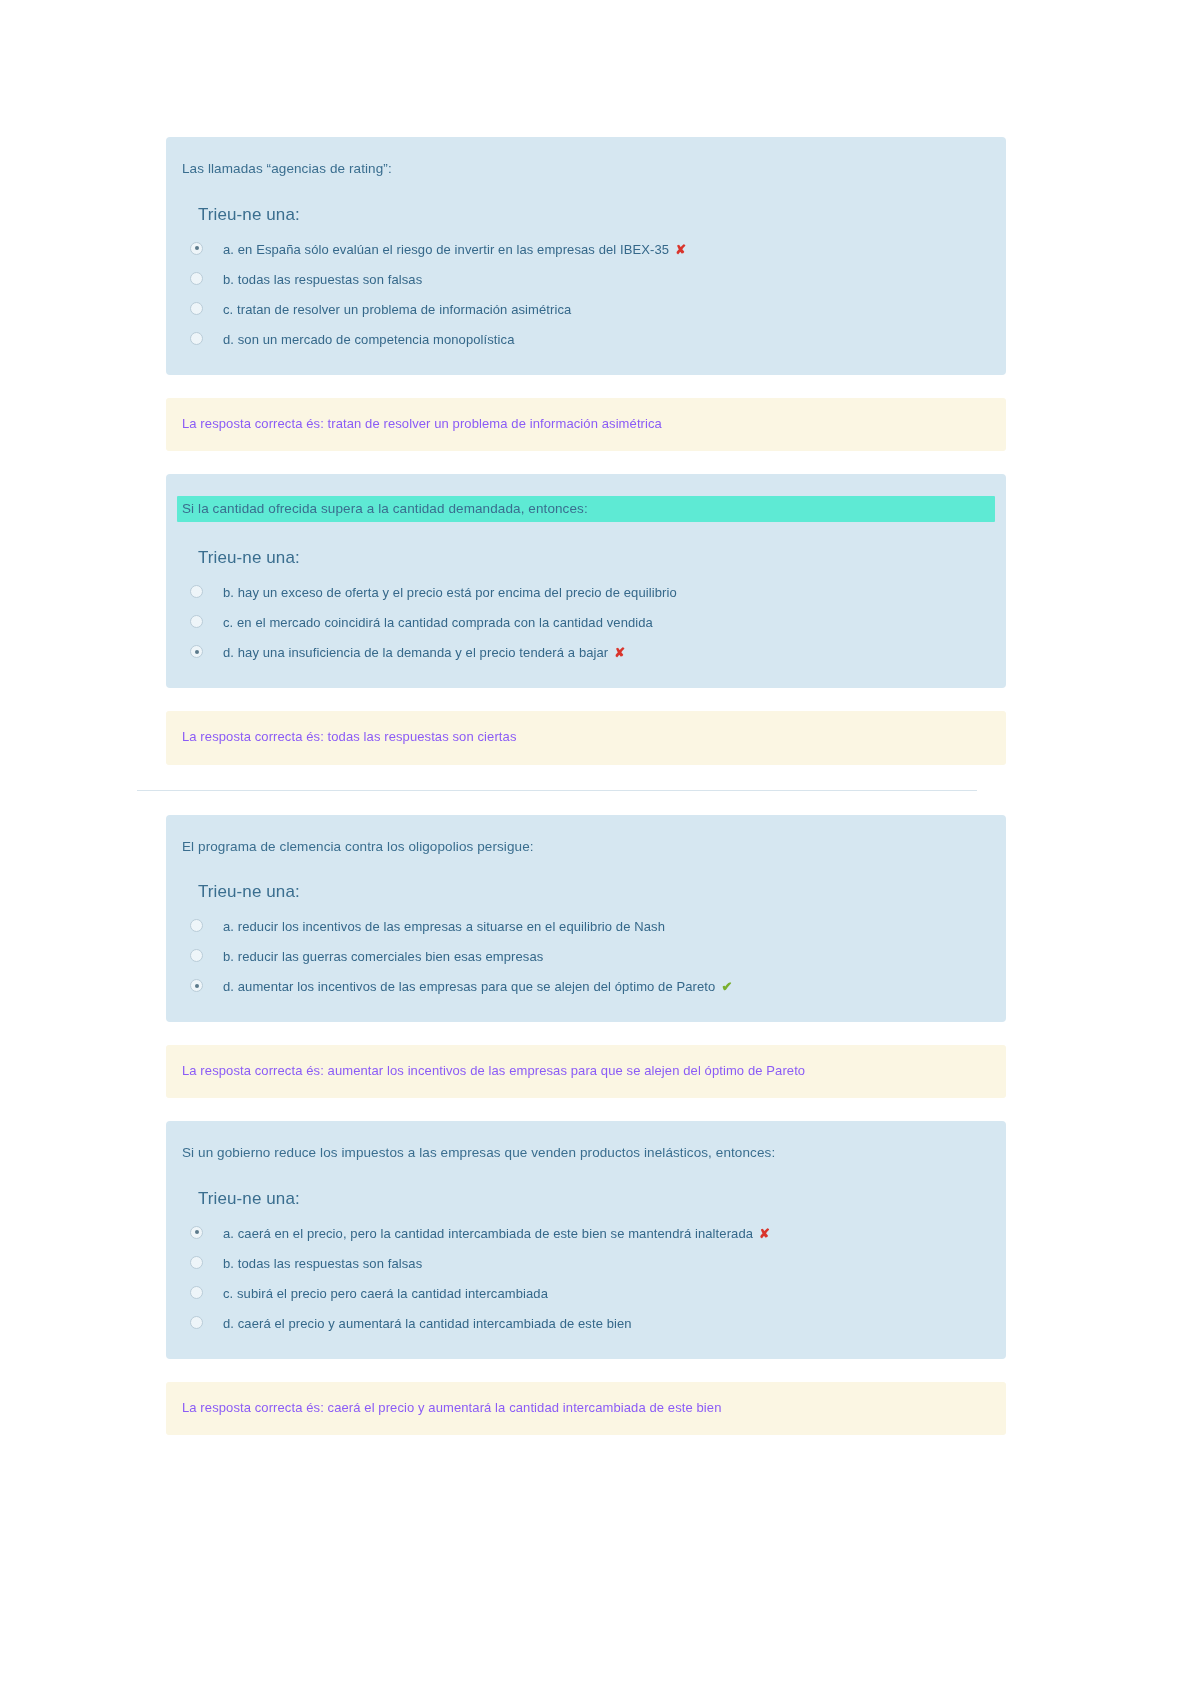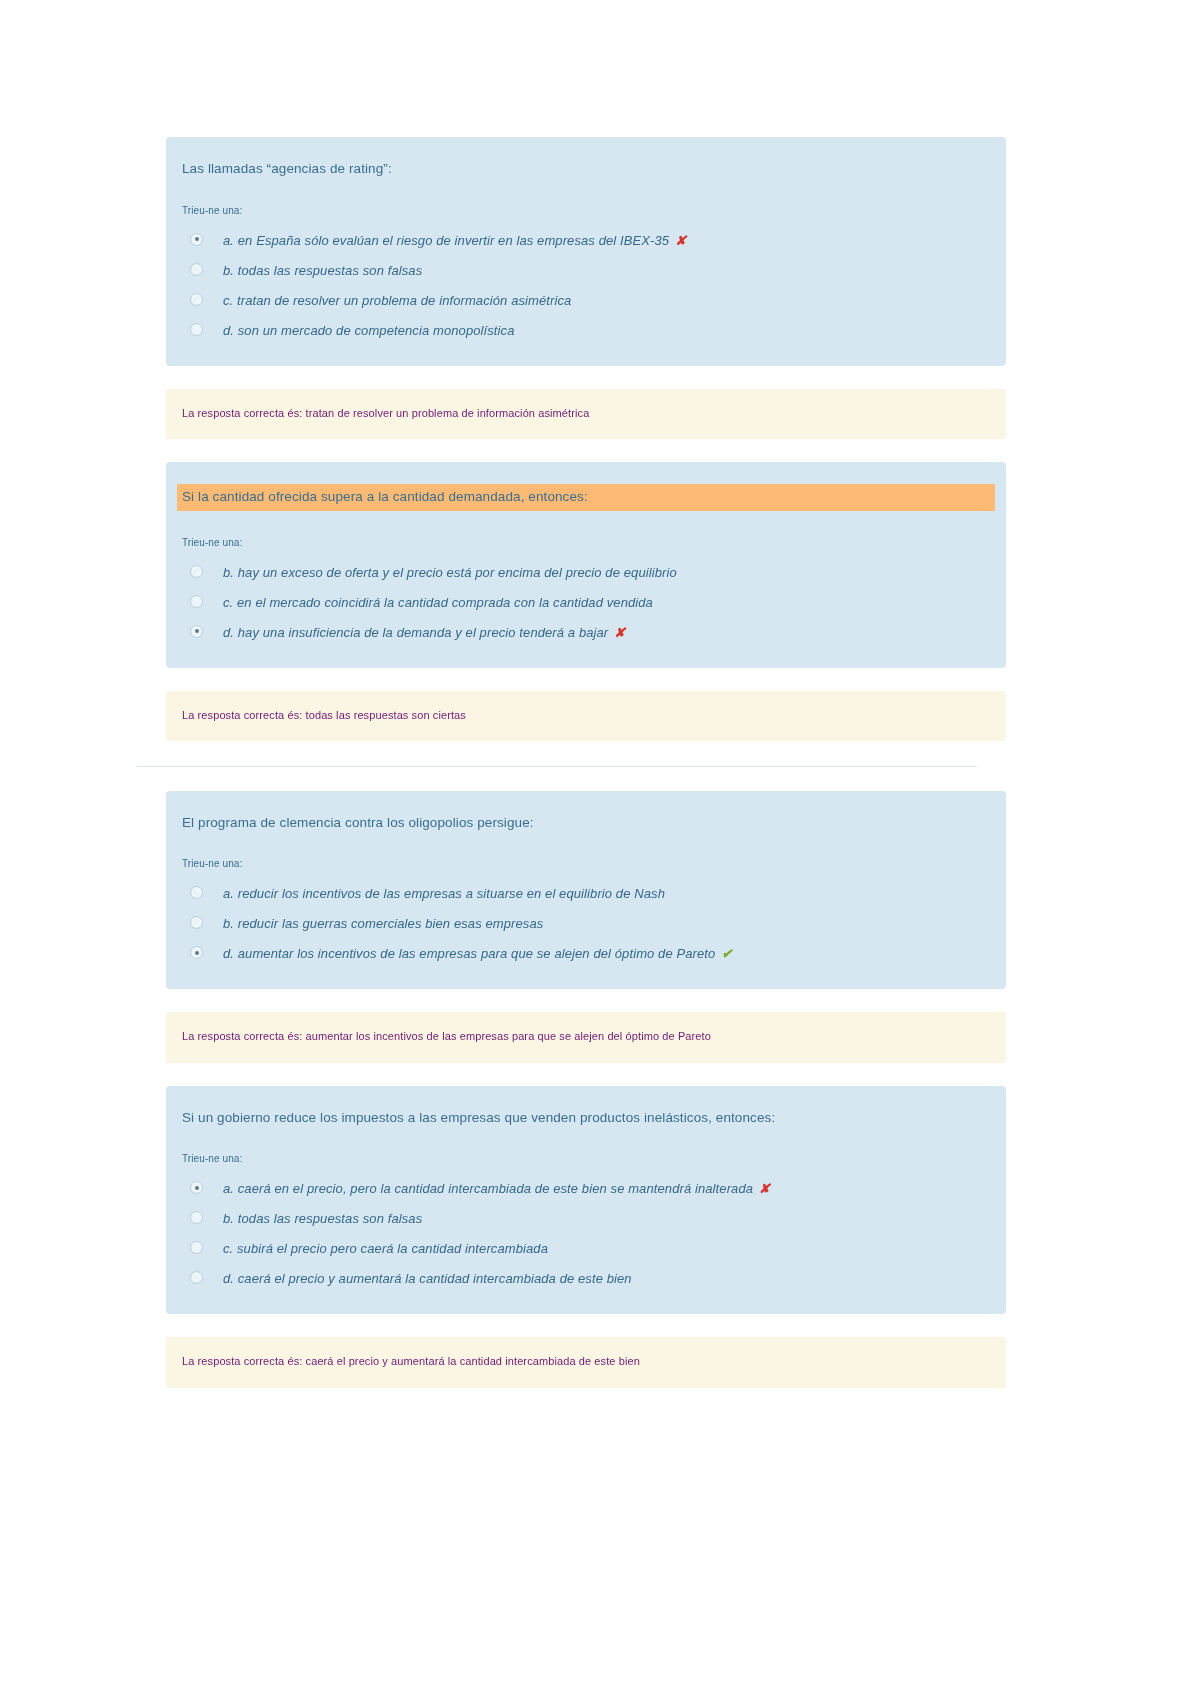--- a/index.html
+++ b/index.html
@@ -45,40 +45,39 @@
 
   .question-text {
     color: #3a6e8f;
     font-size: 13.5px;
     line-height: 1.45;
     margin: 0 0 26px 0;
     letter-spacing: 0.1px;
   }
 
   .question-text.highlighted {
-    background: #fdba74;
+    background: #5eead4;
     display: block;
     margin-left: -5px;
     margin-right: -5px;
     padding: 3px 5px 4px 5px;
     border-radius: 1px;
   }
 
   .answer-prompt {
     color: #3a6e8f;
-    font-size: 10px;
-    margin: 0 0 10px 0;
+    font-size: 17px;
+    margin: 0 0 10px 16px;
     letter-spacing: 0.1px;
   }
 
   .options {
     margin: 0;
     padding: 0;
     list-style: none;
-    font-style: italic;
   }
 
   .option-row {
     display: flex;
     align-items: flex-start;
     padding: 5px 0 5px 0;
     min-height: 20px;
   }
 
   .radio {
@@ -128,22 +127,22 @@
   .feedback-panel {
     background: #fbf6e3;
     border-radius: 3px;
     width: 840px;
     box-sizing: border-box;
     padding: 17px 16px 18px 16px;
     margin-top: 23px;
   }
 
   .feedback-text {
-    color: #701a75;
-    font-size: 11px;
+    color: #8b5cf6;
+    font-size: 13px;
     line-height: 1.4;
     letter-spacing: 0.1px;
     margin: 0;
   }
 
   
   .divider {
     width: 840px;
     height: 1px;
     background: #d8e4ec;

